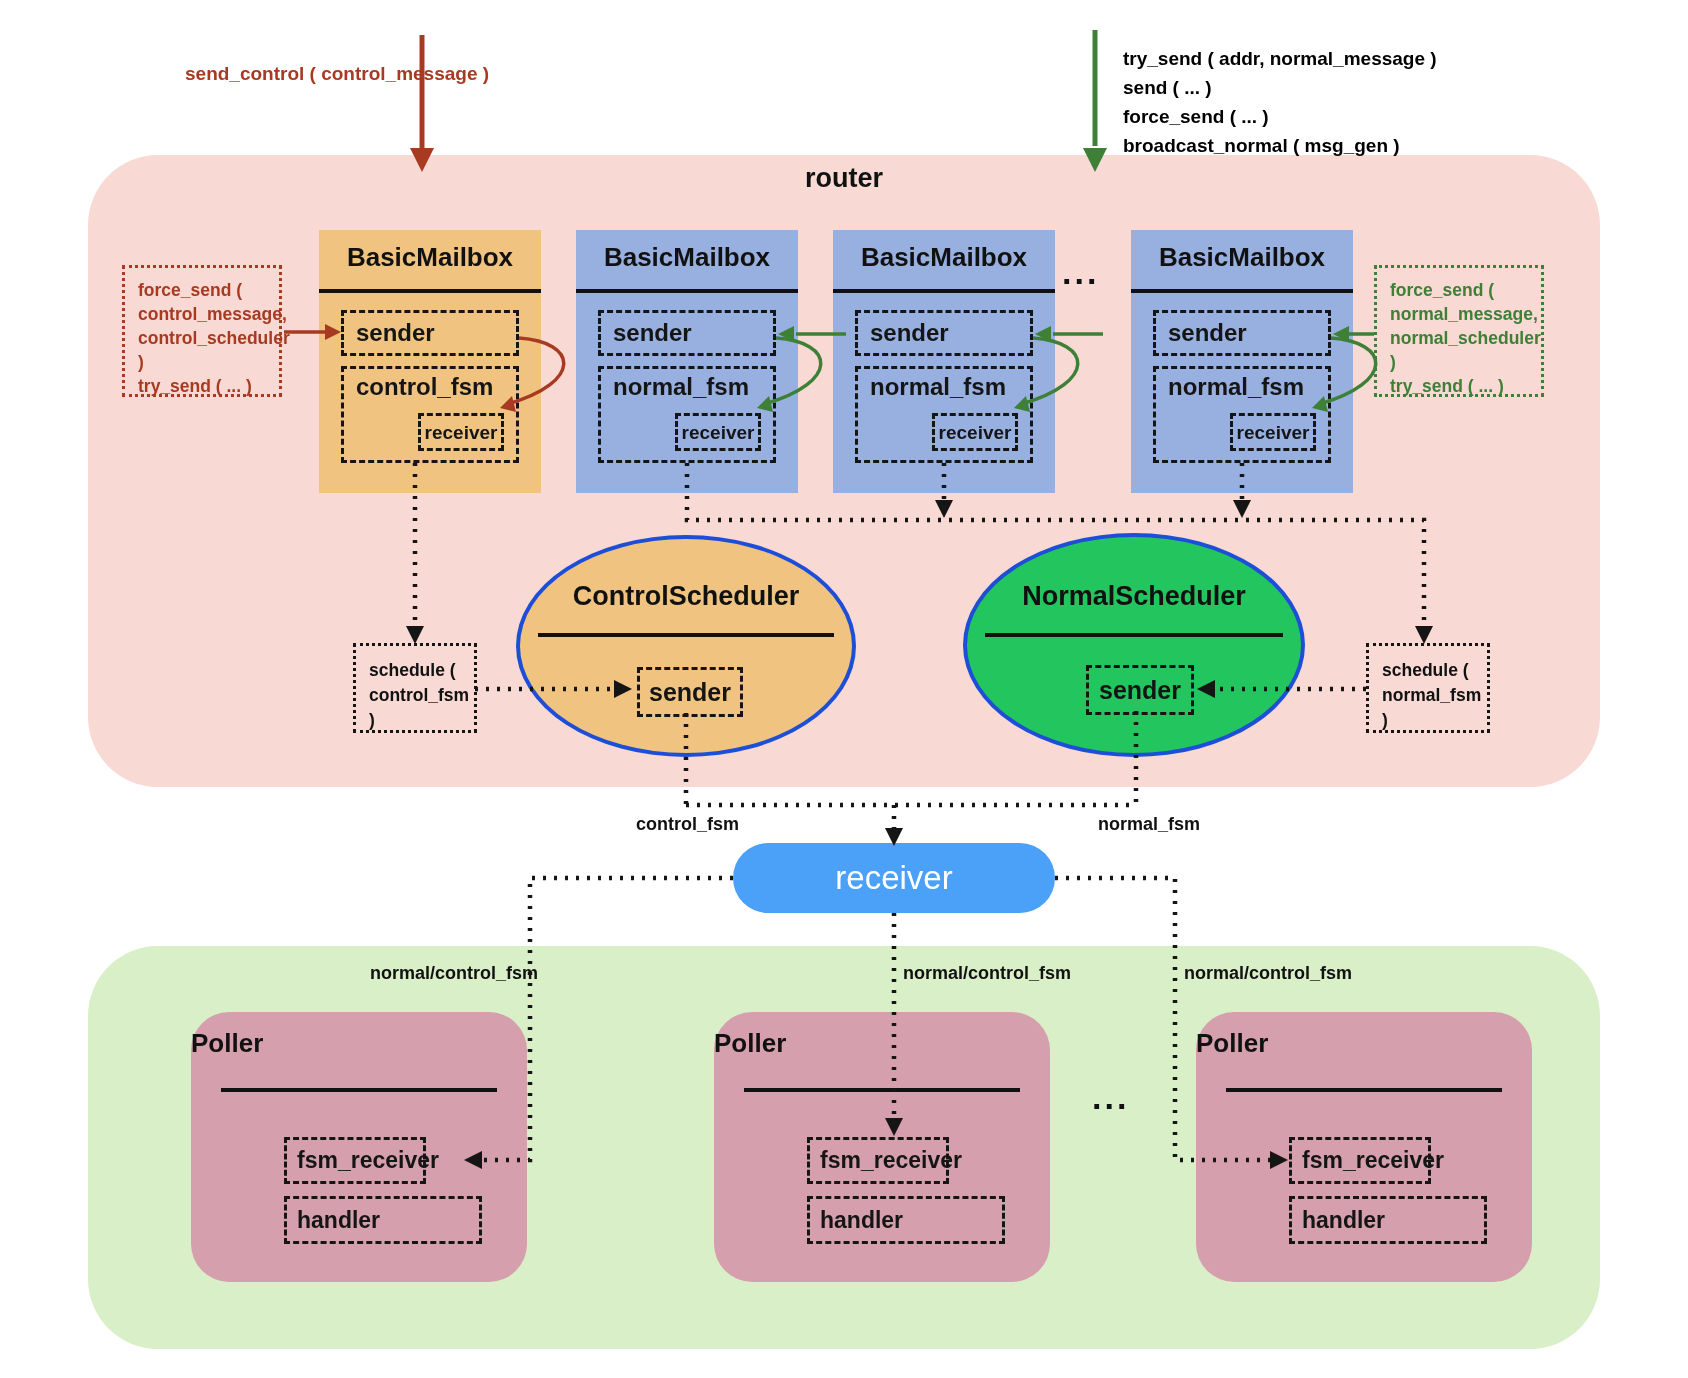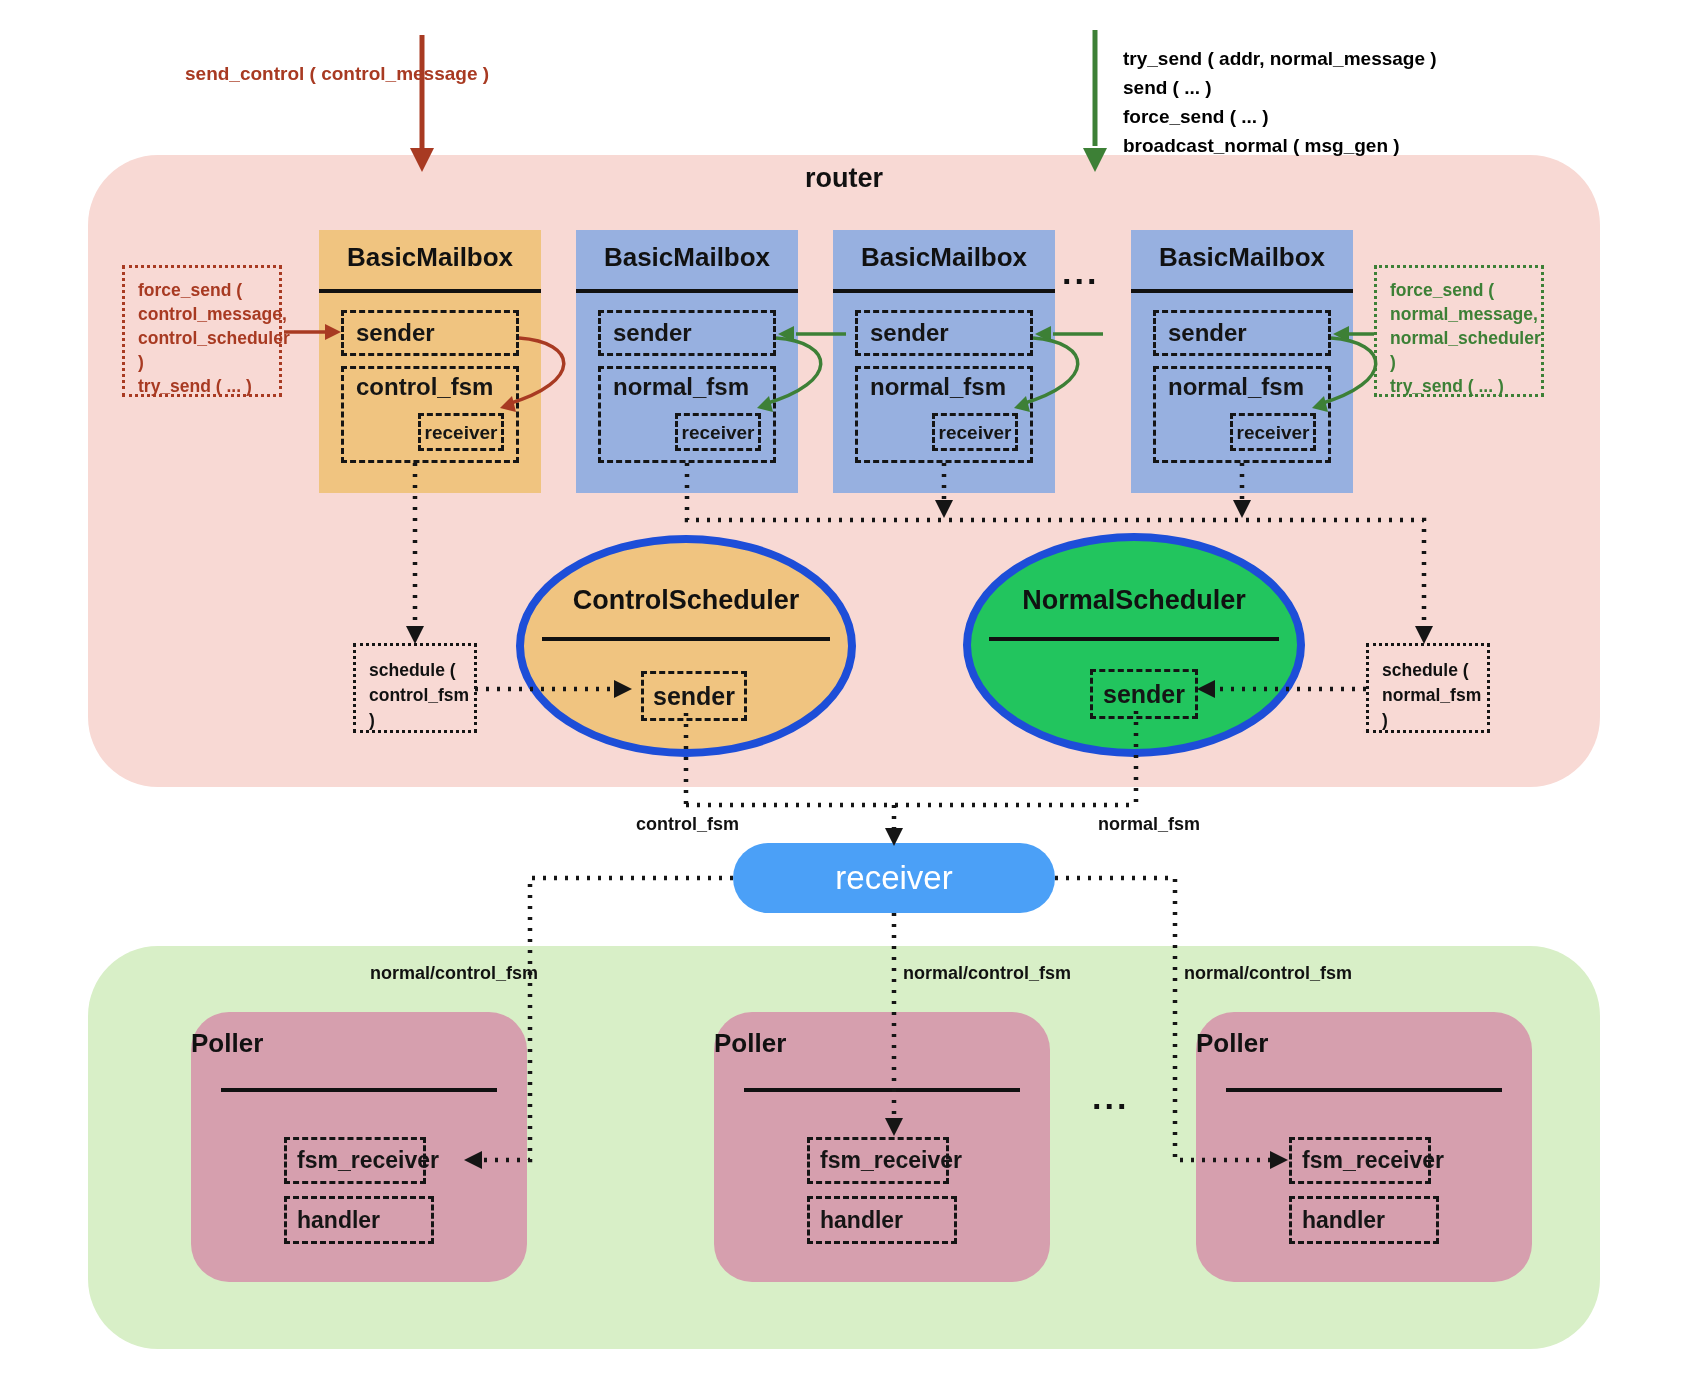--- a/index.html
+++ b/index.html
@@ -22,35 +22,35 @@
   .mb-fsm{left:22px;right:22px;top:136px;height:97px;font-size:24px;font-weight:bold;
           padding:4px 0 0 12px;}
   .mb-receiver{right:12px;bottom:9px;width:86px;height:38px;font-size:19px;font-weight:bold;
                text-align:center;line-height:33px;padding:0;}
   .note-box{position:absolute;box-sizing:border-box;font-size:17.5px;font-weight:bold;
             padding:10px 0 0 13px;line-height:24px;}
   .note-red{border:3px dotted #a83a22;color:#a83a22;}
   .note-green{border:3px dotted #3d8036;color:#3d8036;}
   .sched-box{position:absolute;box-sizing:border-box;border:3px dotted #151515;
              font-size:17.5px;font-weight:bold;color:#111;padding:12px 0 0 13px;line-height:25px;}
-  .ellipse{position:absolute;border-radius:50%;border:8px solid #1d4ed8;box-sizing:border-box;}
+  .ellipse{position:absolute;border-radius:50%;border:4px solid #1d4ed8;box-sizing:border-box;}
   .el-orange{background:#f0c480;}
   .el-blue{background:#22c55e;}
   .el-title{position:absolute;left:0;width:100%;text-align:center;font-size:27px;font-weight:bold;color:#111;}
   .el-line{position:absolute;height:4px;background:#111;}
   .el-sender{font-size:25px;font-weight:bold;text-align:center;background:transparent;}
   .small-label{position:absolute;font-size:18px;font-weight:bold;color:#111;white-space:nowrap;}
   .receiver-pill{position:absolute;left:733px;top:843px;width:322px;height:70px;border-radius:35px;
                  background:#4ba0f7;color:#ffffff;font-size:33px;text-align:center;line-height:70px;}
   .poller{position:absolute;top:1012px;width:336px;height:270px;border-radius:38px;background:#d69fae;}
   .p-title{position:absolute;top:16px;left:0;width:100%;text-align:left;font-size:26px;font-weight:bold;color:#111;}
   .p-line{position:absolute;top:76px;left:30px;right:30px;height:4px;background:#111;}
   .p-fsm{left:93px;top:125px;width:142px;height:47px;font-size:23px;font-weight:bold;
          padding-left:10px;line-height:41px;}
-  .p-handler{left:93px;top:184px;width:150px;height:48px;font-size:23px;font-weight:bold;
+  .p-handler{left:93px;top:184px;width:198px;height:48px;font-size:23px;font-weight:bold;
              padding-left:10px;line-height:42px;}
   .dots{position:absolute;font-size:34px;font-weight:bold;color:#111;letter-spacing:3px;}
   .top-red-label{position:absolute;left:185px;top:63px;font-size:19px;font-weight:bold;color:#a83a22;white-space:nowrap;}
   .top-green-labels{position:absolute;left:1123px;top:44px;font-size:19px;font-weight:bold;color:#000000;line-height:29px;white-space:nowrap;}
   svg.overlay{position:absolute;left:0;top:0;width:1688px;height:1378px;pointer-events:none;}
 </style>
 </head>
 <body>
 
 <div class="canvas">

